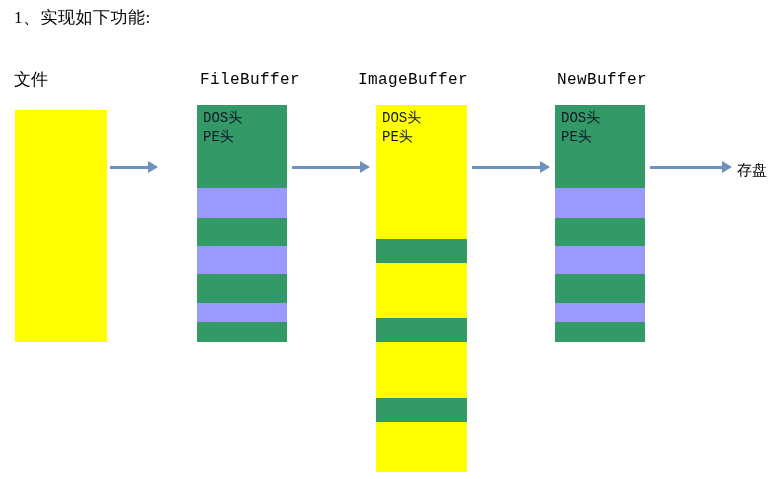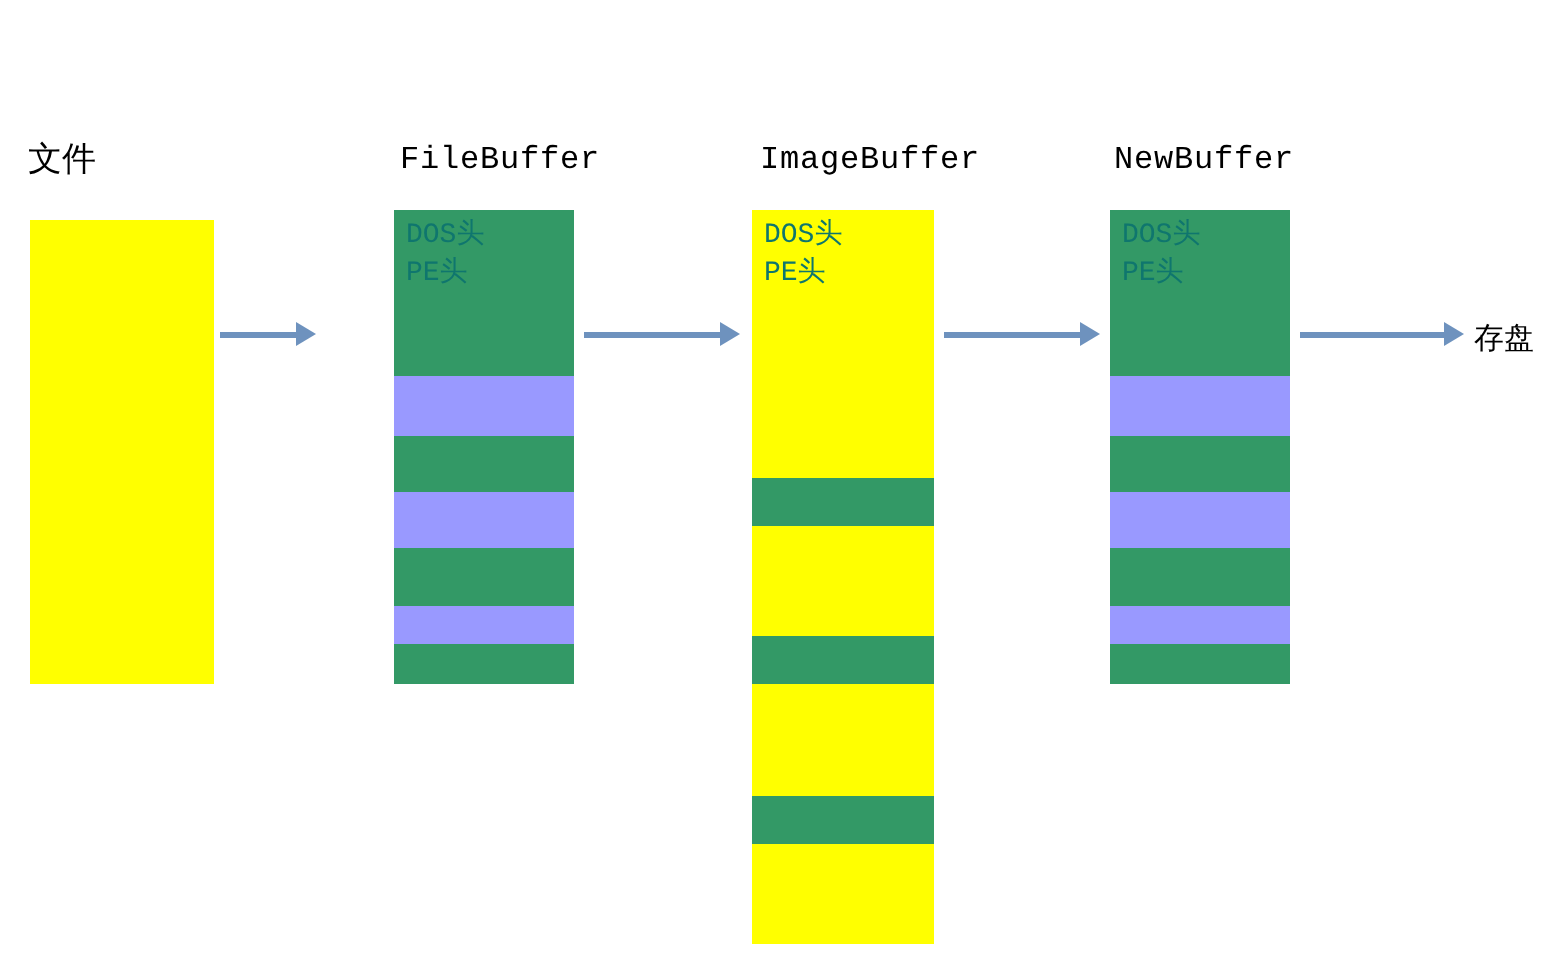--- a/index.html
+++ b/index.html
@@ -63,21 +63,21 @@
     width: 100%;
   }
   .hdr-text {
     position: absolute;
     left: 6px;
     top: 4px;
     font-family: "Liberation Mono", "DejaVu Sans Mono", monospace;
     font-size: 14px;
     line-height: 19px;
     white-space: nowrap;
-    color: #0f766e;
+    color: #0f172a;
   }
 
   
   .arrow {
     position: absolute;
     height: 14px;
     top: 160px;
   }
   .arrow .shaft {
     position: absolute;
@@ -96,25 +96,26 @@
     border-bottom: 6px solid transparent;
     border-left-width: 10px;
     border-left-style: solid;
   }
 </style>
 </head>
 <body>
 
 <div id="canvas">
 
+  <div class="title">1、实现如下功能:</div>
 
   <div id="labels-layer">
       <div class="col-label" style="left: 14px;">文件</div>
       <div class="col-label mono" style="left: 200px; text-align: right;">FileBuffer</div>
-      <div class="col-label mono" style="left: 380px; text-align: right;">ImageBuffer</div>
+      <div class="col-label mono" style="left: 358px; text-align: right;">ImageBuffer</div>
       <div class="col-label mono" style="left: 557px;">NewBuffer</div>
     </div>
   <div id="blocks-layer">
       <div class="block" style="left: 15px; top: 110px; width: 92px; height: 232px;">
         <div class="band" style="top: 0px; height: 232px; background: rgb(255, 255, 0);"></div>
       </div>
       <div class="block" style="left: 197px; top: 105px; width: 90px; height: 237px;">
         <div class="band" style="top: 0px; height: 83px; background: rgb(51, 153, 102);"></div>
         <div class="band" style="top: 83px; height: 30px; background: rgb(153, 153, 255);"></div>
         <div class="band" style="top: 113px; height: 28px; background: rgb(51, 153, 102);"></div>

